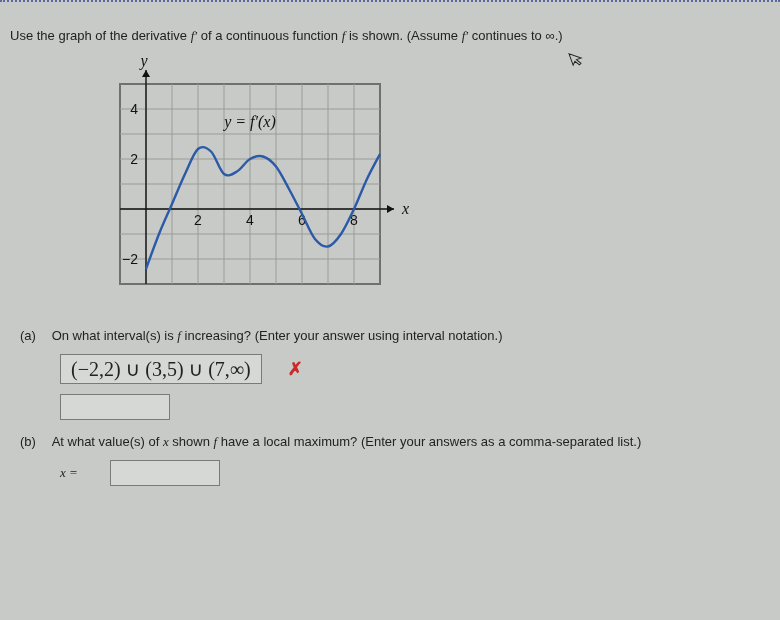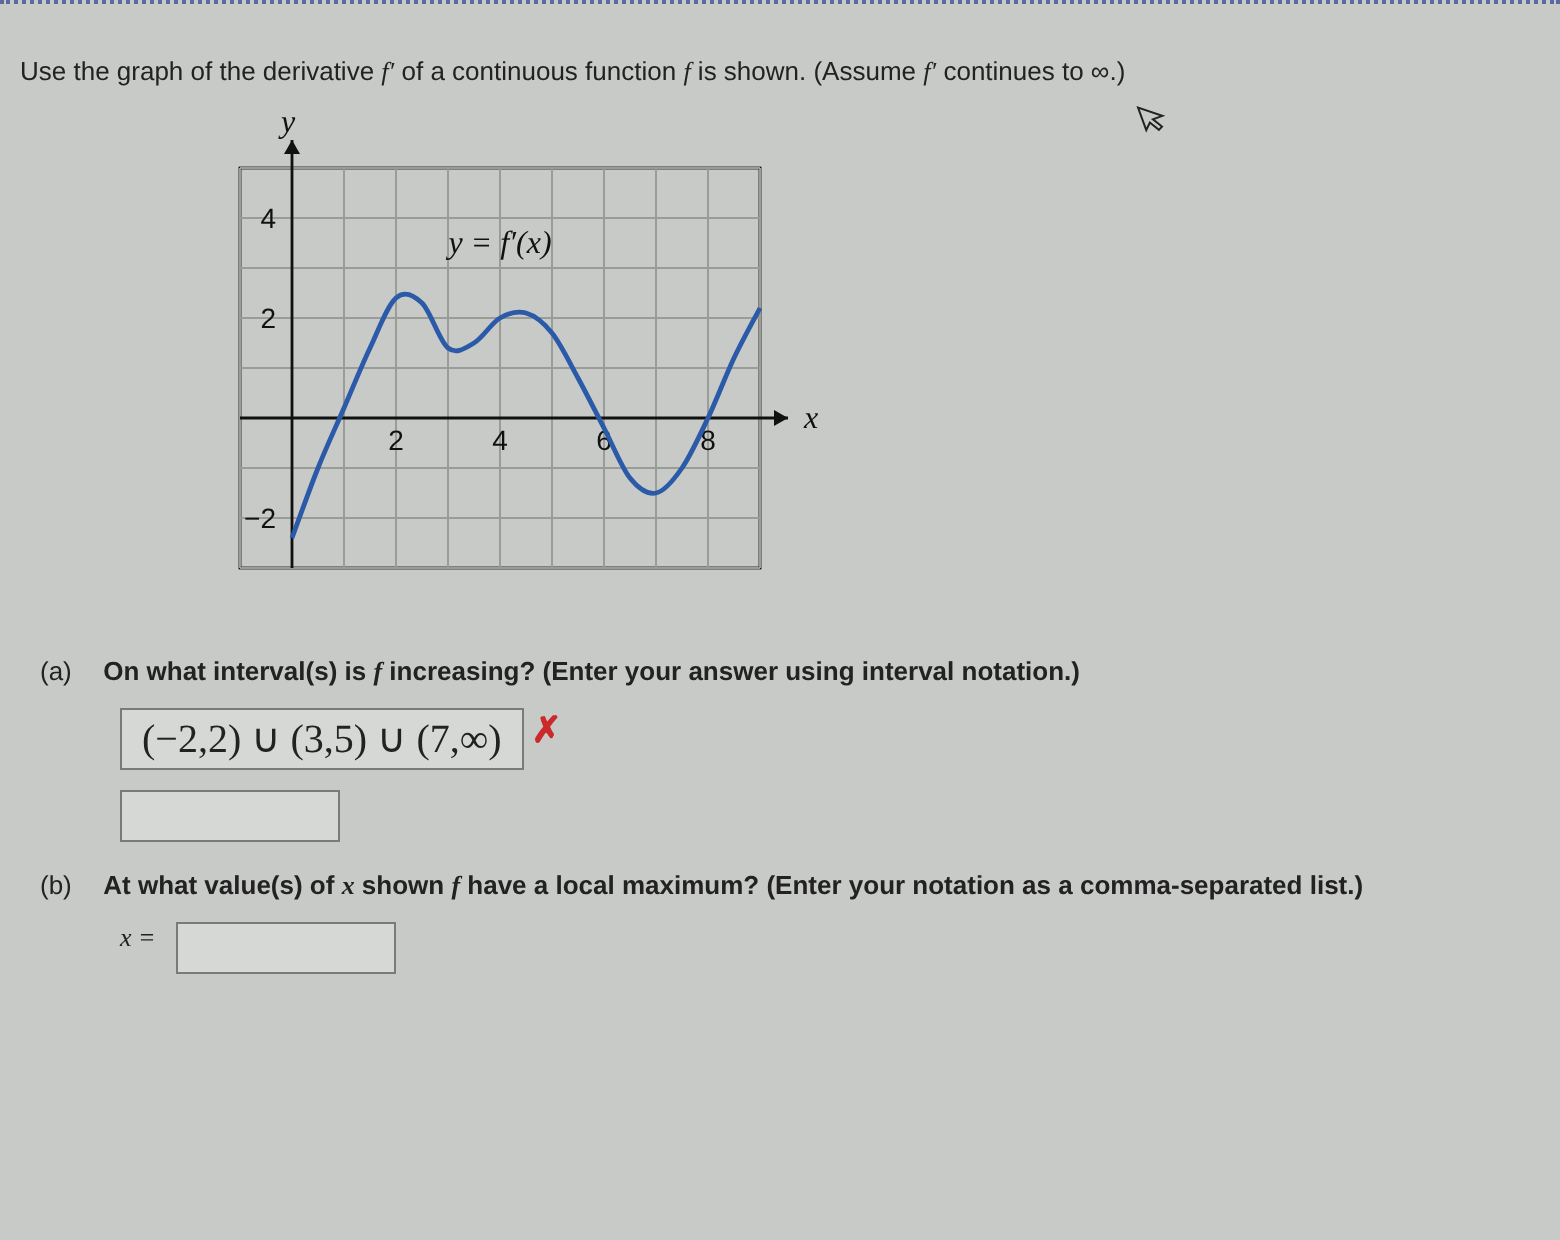--- a/index.html
+++ b/index.html
@@ -41,22 +41,22 @@
     color: #222;
     transform: rotate(-20deg);
   }
   .part-label {
     display: inline-block;
     width: 28px;
     vertical-align: top;
     color: #222;
   }
   .part-block { margin: 14px 0 0 10px; }
-  .part-text { display: inline-block; width: 690px; vertical-align: top; font-weight: bold; }
-  .answer-row { margin: 10px 0 6px 40px; display:flex; gap:4px;}
+  .part-text { display: inline-block; width: 690px; vertical-align: top; }
+  .answer-row { margin: 10px 0 6px 40px; display:flex; align-items:center; gap:26px;}
   .answer-box {
     border: 1px solid #7a7a7a;
     background: #d6d8d5;
     padding: 4px 8px;
     min-width: 110px;
     min-height: 26px;
     display: inline-flex;
     align-items: center;
     font-family: "Times New Roman", serif;
     font-size: 18px;
@@ -155,21 +155,21 @@
     </div>
 
     <div class="answer-row">
       <div class="answer-box"></div>
     </div>
   </div>
 
   <div class="part-block">
     <span class="part-label">(b)</span>
     <span class="part-text">
-      <span>At what value(s) of </span><span class="italic">x</span><span> shown </span><span class="italic">f</span><span> have a local maximum? (Enter your notation as a comma-separated list.)</span>
+      <span>At what value(s) of </span><span class="italic">x</span><span> shown </span><span class="italic">f</span><span> have a local maximum? (Enter your answers as a comma-separated list.)</span>
     </span>
     <div class="answer-row">
       <span class="eq-label">x =</span>
       <div class="answer-box"></div>
     </div>
   </div>
 
 </div>
 
 </body></html>

